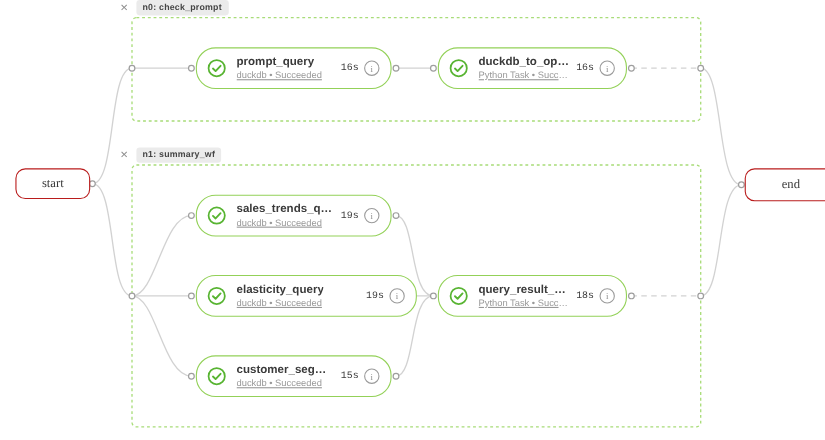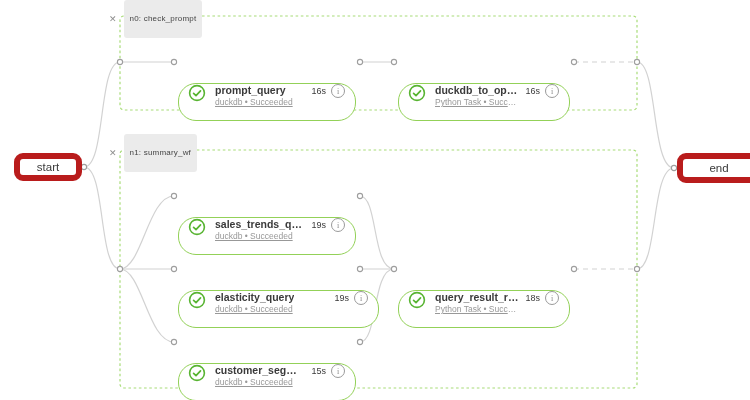--- a/index.html
+++ b/index.html
@@ -1,52 +1,52 @@
 <!DOCTYPE html>
 <html><head>
 <meta charset="utf-8">
 <style>
   html,body{margin:0;padding:0;background:#fff;}
   body{font-family:"Liberation Sans", sans-serif; -webkit-font-smoothing:antialiased;}
   .canvas{position:relative;width:750px;height:400px;background:#ffffff;overflow:hidden;}
   svg.graph{position:absolute;left:0;top:0;}
 
   
-  .terminal{position:absolute;box-sizing:border-box;background:#fff;border:6px solid #b91c1c;
+  .terminal{position:absolute;box-sizing:border-box;background:#fff;border:1px solid #b91c1c;
     border-radius:9px;display:flex;align-items:center;justify-content:center;
-    font-size:11.5px;color:#3a3a3a;}
+    font-size:11.5px;color:#3a3a3a;font-family:Liberation Serif, serif;}
   .terminal.start{left:14px;top:153px;width:68px;height:28px;}
   .terminal.end{left:677px;top:153px;width:84px;height:30px;}
 
   
   .group-header{position:absolute;display:flex;align-items:center;gap:7px;}
   .group-header.g0{left:109px;top:0px;}
   .group-header.g1{left:109px;top:134px;}
   .close-x{font-size:9px;color:#8f8f8f;line-height:14px;cursor:pointer;}
-  .badge{background:#ebebeb;border-radius:3px;padding:14px 6px;font-size:8px;font-weight:normal;
+  .badge{background:#ebebeb;border-radius:3px;padding:2px 6px;font-size:8px;font-weight:bold;
     color:#454545;letter-spacing:.2px;line-height:10px;white-space:nowrap;}
 
   
   .task{position:absolute;box-sizing:border-box;height:38px;background:#fff;
-    border:1.5px solid #93d158;border-radius:18px;display:flex;align-items:flex-start;
-    padding:0 10px 0 9px;cursor:pointer;margin-top:40px;}
+    border:1.5px solid #93d158;border-radius:18px;display:flex;align-items:center;
+    padding:0 10px 0 9px;cursor:pointer;}
   .task.t-prompt{left:178px;top:43px;width:178px;}
   .task.t-openai{left:398px;top:43px;width:172px;}
   .task.t-sales{left:178px;top:177px;width:178px;}
   .task.t-elast{left:178px;top:250px;width:201px;}
   .task.t-cust{left:178px;top:323px;width:178px;}
   .task.t-report{left:398px;top:250px;width:172px;}
   .check{flex:0 0 auto;margin-right:9px;display:block;}
   .task-text{display:flex;flex-direction:column;min-width:0;margin-right:6px;}
   .task-title{font-size:10.5px;font-weight:bold;color:#3a3a3a;line-height:12px;
     white-space:nowrap;overflow:hidden;text-overflow:ellipsis;}
   .task-sub{font-size:8.5px;color:#989898;line-height:11px;margin-top:1px;white-space:nowrap;
     overflow:hidden;text-overflow:ellipsis;text-decoration:underline;}
   .task-right{margin-left:auto;display:flex;align-items:center;gap:5px;flex:0 0 auto;}
-  .duration{font-size:9px;color:#3a3a3a;}
+  .duration{font-size:9px;color:#3a3a3a;font-family:Liberation Mono, monospace;}
   .info{width:12px;height:12px;border:1px solid #9a9a9a;border-radius:50%;
     display:flex;align-items:center;justify-content:center;font-size:8px;color:#8a8a8a;
     font-family:"Liberation Serif", serif;cursor:pointer;}
 </style>
 </head>
 <body>
 
 <div class="canvas">
 
   <svg class="graph" width="750" height="400" viewBox="0 0 750 400">

